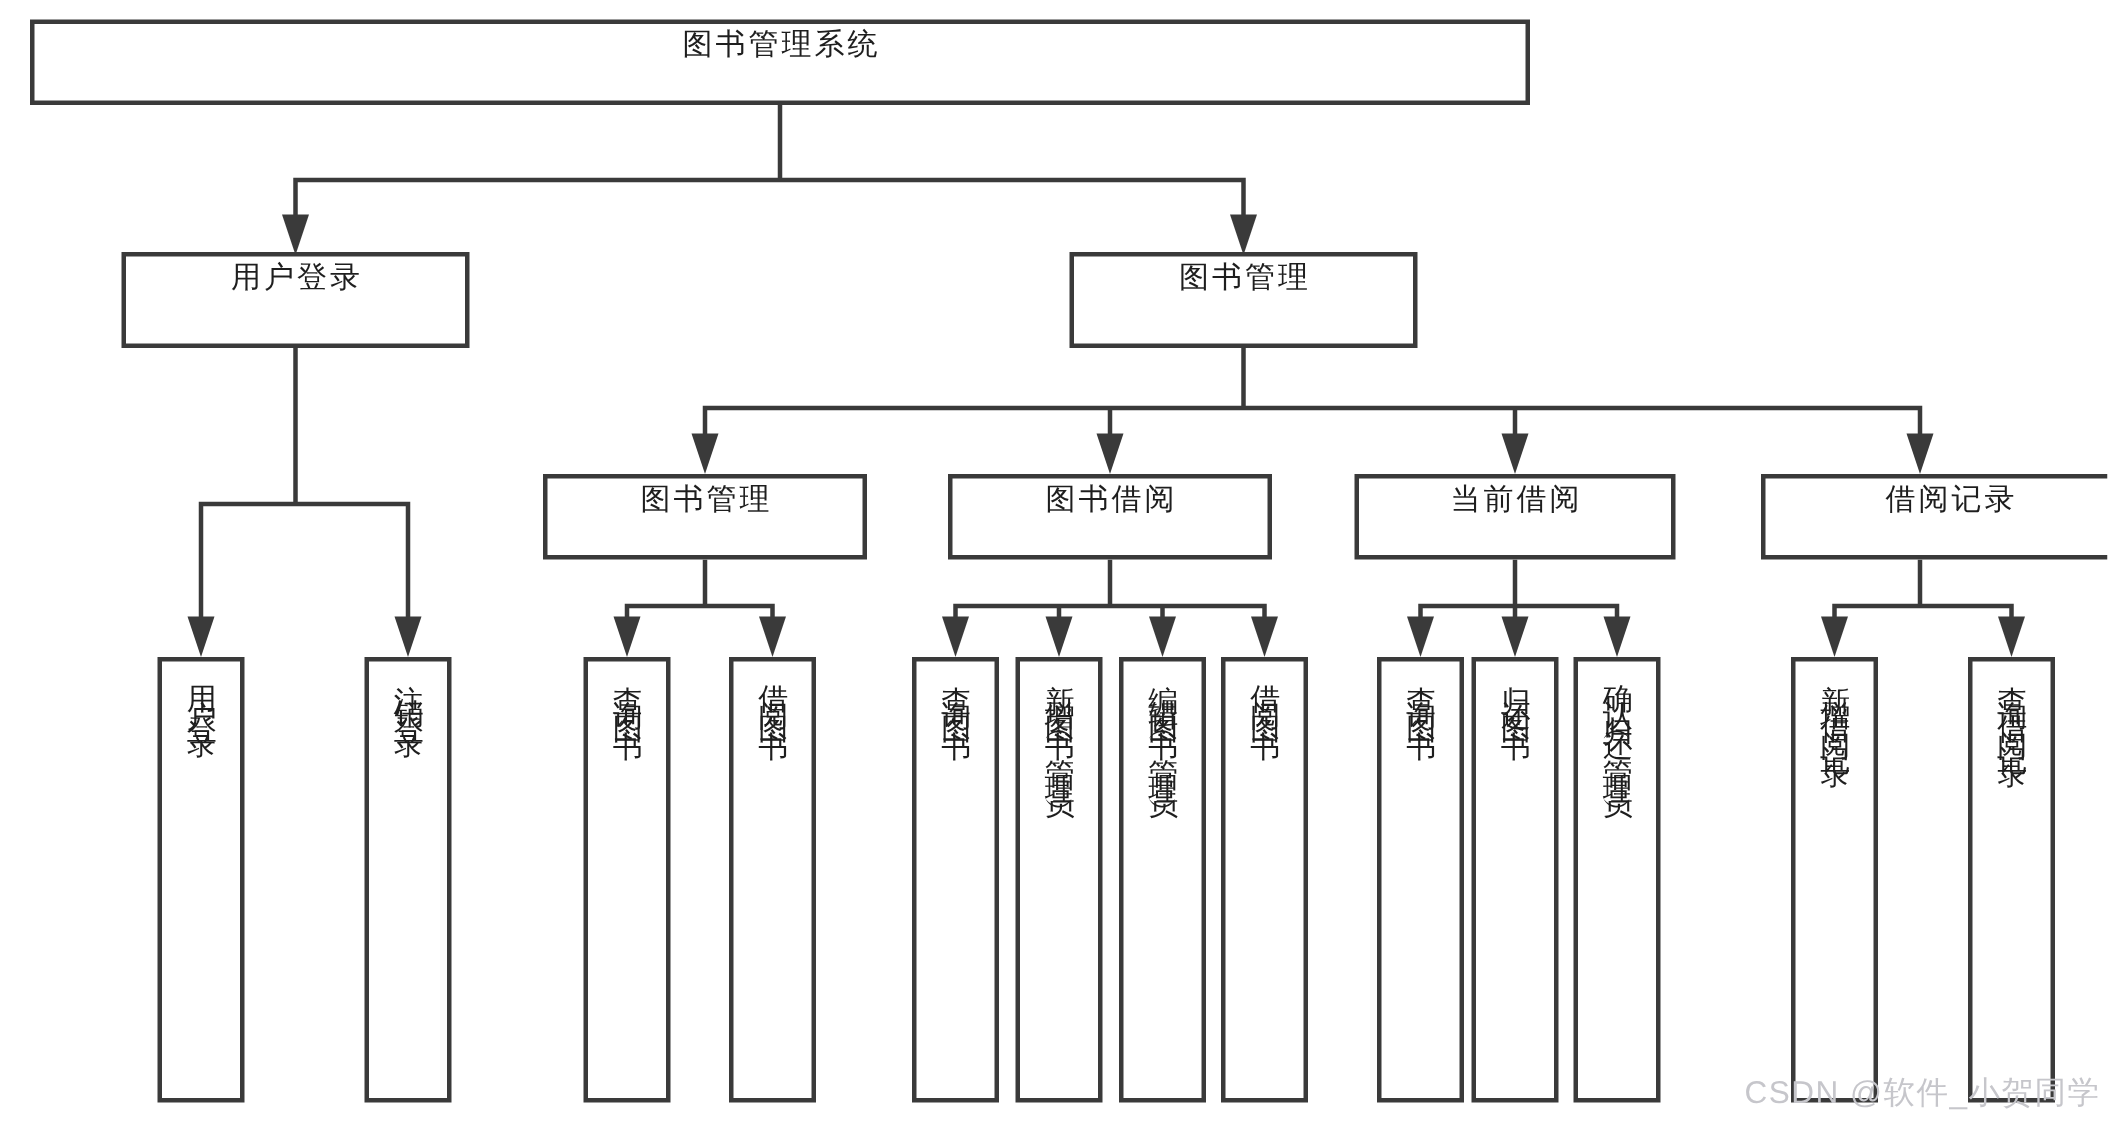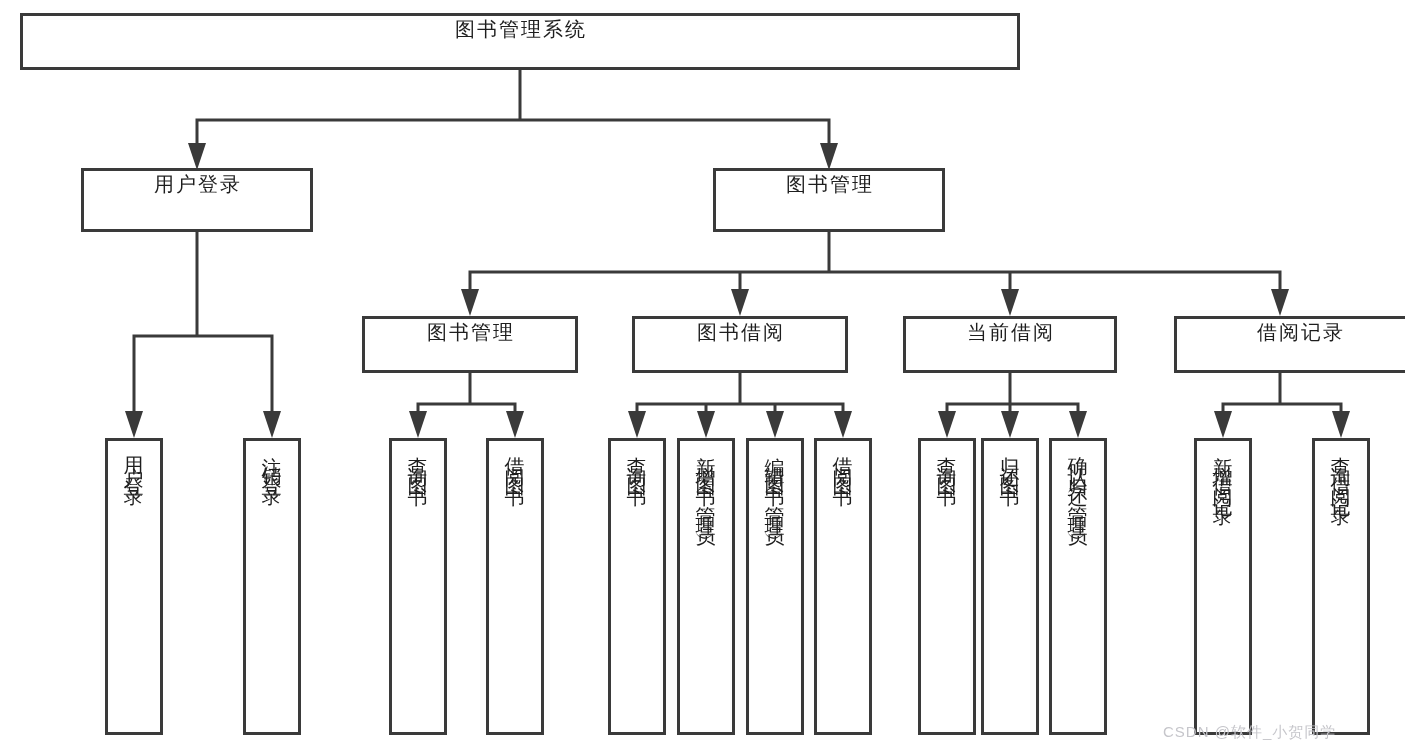--- a/index.html
+++ b/index.html
@@ -36,21 +36,21 @@
     text-orientation:mixed;
     font-size:20px;
     letter-spacing:10px;
     line-height:1;
     white-space:nowrap;
   }
   .watermark{
     position:absolute;
     left:1163px;bottom:5px;
     z-index:3;
-    font-size:15px;
+    font-size:21px;
     color:var(--wm,#c6c6cb);
     letter-spacing:1px;
     white-space:nowrap;
     pointer-events:none;
   }
 </style>
 </head>
 <body>
 
 <div class="canvas">

